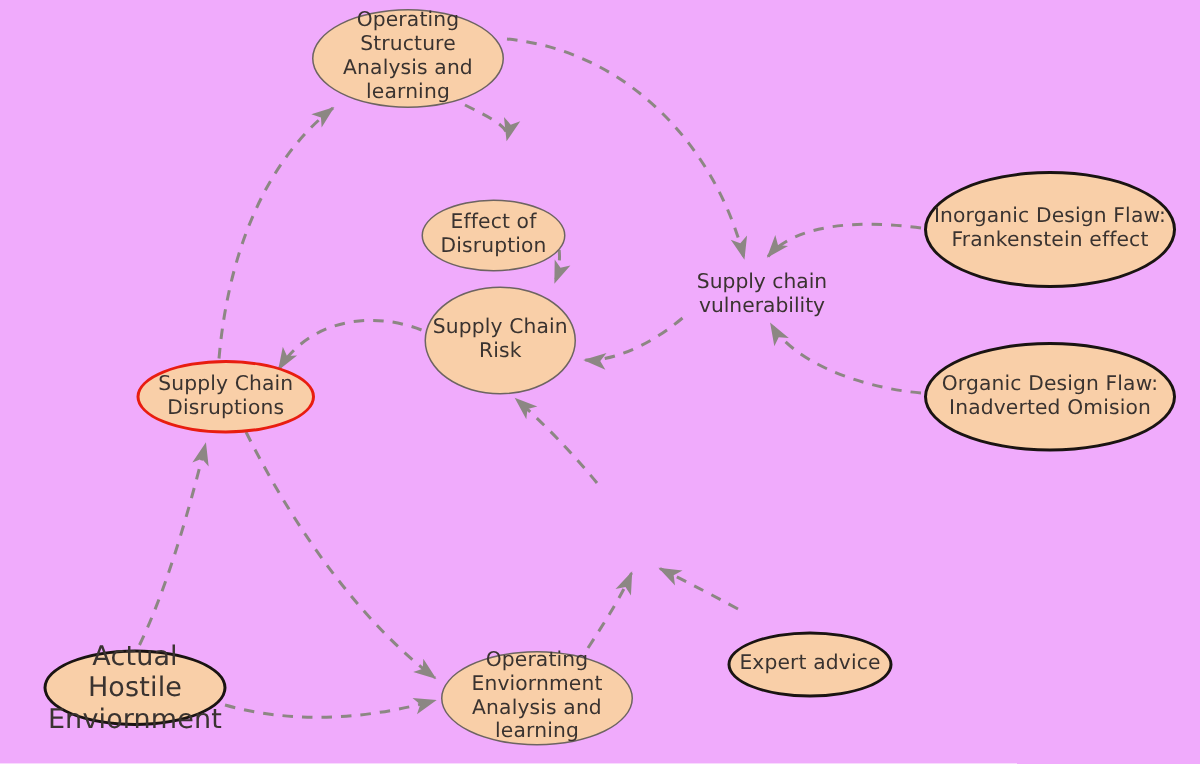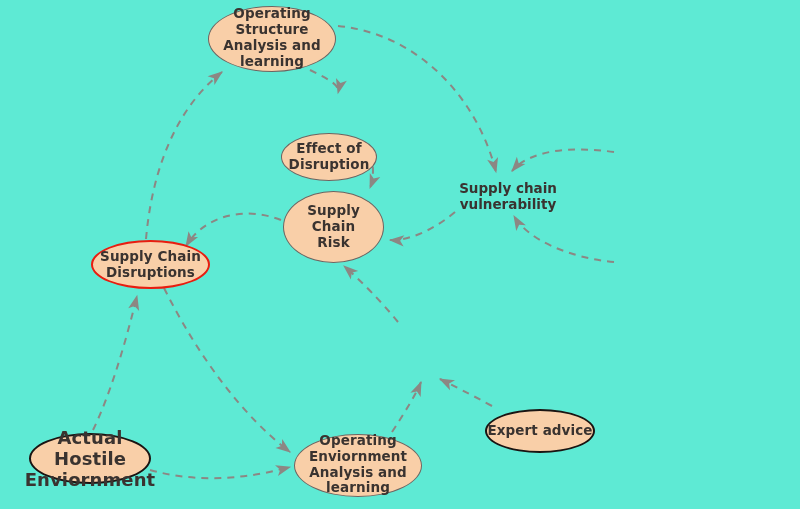--- a/index.html
+++ b/index.html
@@ -8,23 +8,22 @@
     padding: 0;
     background: #ffffff;
   }
   body {
     font-family: "DejaVu Sans", sans-serif;
   }
   #canvas {
     position: relative;
     width: 800px;
     height: 509px;
-    background: #5eead4;
+    background: #f0abfc;
     overflow: hidden;
-    font-weight: bold;
   }
   #edges {
     position: absolute;
     left: 0;
     top: 0;
     width: 800px;
     height: 509px;
   }
   .node {
     position: absolute;
@@ -76,21 +75,21 @@
     white-space: pre-line;
   }
   
   #node-operating-structure { left: 208px; top: 6px;   width: 128px; height: 66px; font-size: 13.5px; }
   #node-effect-disruption   { left: 281px; top: 97px;  width: 96px;  height: 48px; font-size: 13.5px; margin-top: 36px; }
   #node-supply-chain-risk   { left: 283px; top: 191px; width: 101px; height: 72px; font-size: 13.5px; }
   #node-supply-chain-disr   { left: 91px;  top: 240px; width: 119px; height: 49px; font-size: 13.5px; }
   #node-inorganic-flaw      { left: 616px; top: 114px; width: 168px; height: 78px; font-size: 13.5px; }
   #node-organic-flaw        { left: 616px; top: 228px; width: 168px; height: 73px; font-size: 13.5px; }
   #node-expected-hostile    { left: 361px; top: 325px; width: 129px; height: 52px; font-size: 13.5px; }
-  #node-expert-advice       { left: 485px; top: 409px; width: 110px; height: 44px; font-size: 13.5px; }
+  #node-expert-advice       { left: 485px; top: 421px; width: 110px; height: 44px; font-size: 13.5px; }
   #node-actual-hostile      { left: 29px;  top: 433px; width: 122px; height: 51px; font-size: 18px; }
   #node-operating-env       { left: 294px; top: 434px; width: 128px; height: 63px; font-size: 13.5px; }
   #label-vulnerability      { left: 452px; top: 180px; width: 112px; font-size: 13.5px; }
   
   #node-operating-structure .label,
   #node-operating-env .label {
     margin-top: -2px;
   }
 </style>
 </head>
@@ -155,21 +154,31 @@
     <span class="label">Supply Chain
 Risk</span>
   </div>
 
   <div class="node border-red" id="node-supply-chain-disr">
     <span class="ellipse"></span>
     <span class="label">Supply Chain
 Disruptions</span>
   </div>
 
-
+  <div class="node border-black" id="node-inorganic-flaw">
+    <span class="ellipse"></span>
+    <span class="label">Inorganic Design Flaw:
+Frankenstein effect</span>
+  </div>
+
+  <div class="node border-black" id="node-organic-flaw">
+    <span class="ellipse"></span>
+    <span class="label">Organic Design Flaw:
+Inadverted Omision</span>
+  </div>
 
 
   <div class="node border-black" id="node-expert-advice">
     <span class="ellipse"></span>
     <span class="label">Expert advice</span>
   </div>
 
   <div class="node border-black" id="node-actual-hostile">
     <span class="ellipse"></span>
     <span class="label">Actual Hostile

